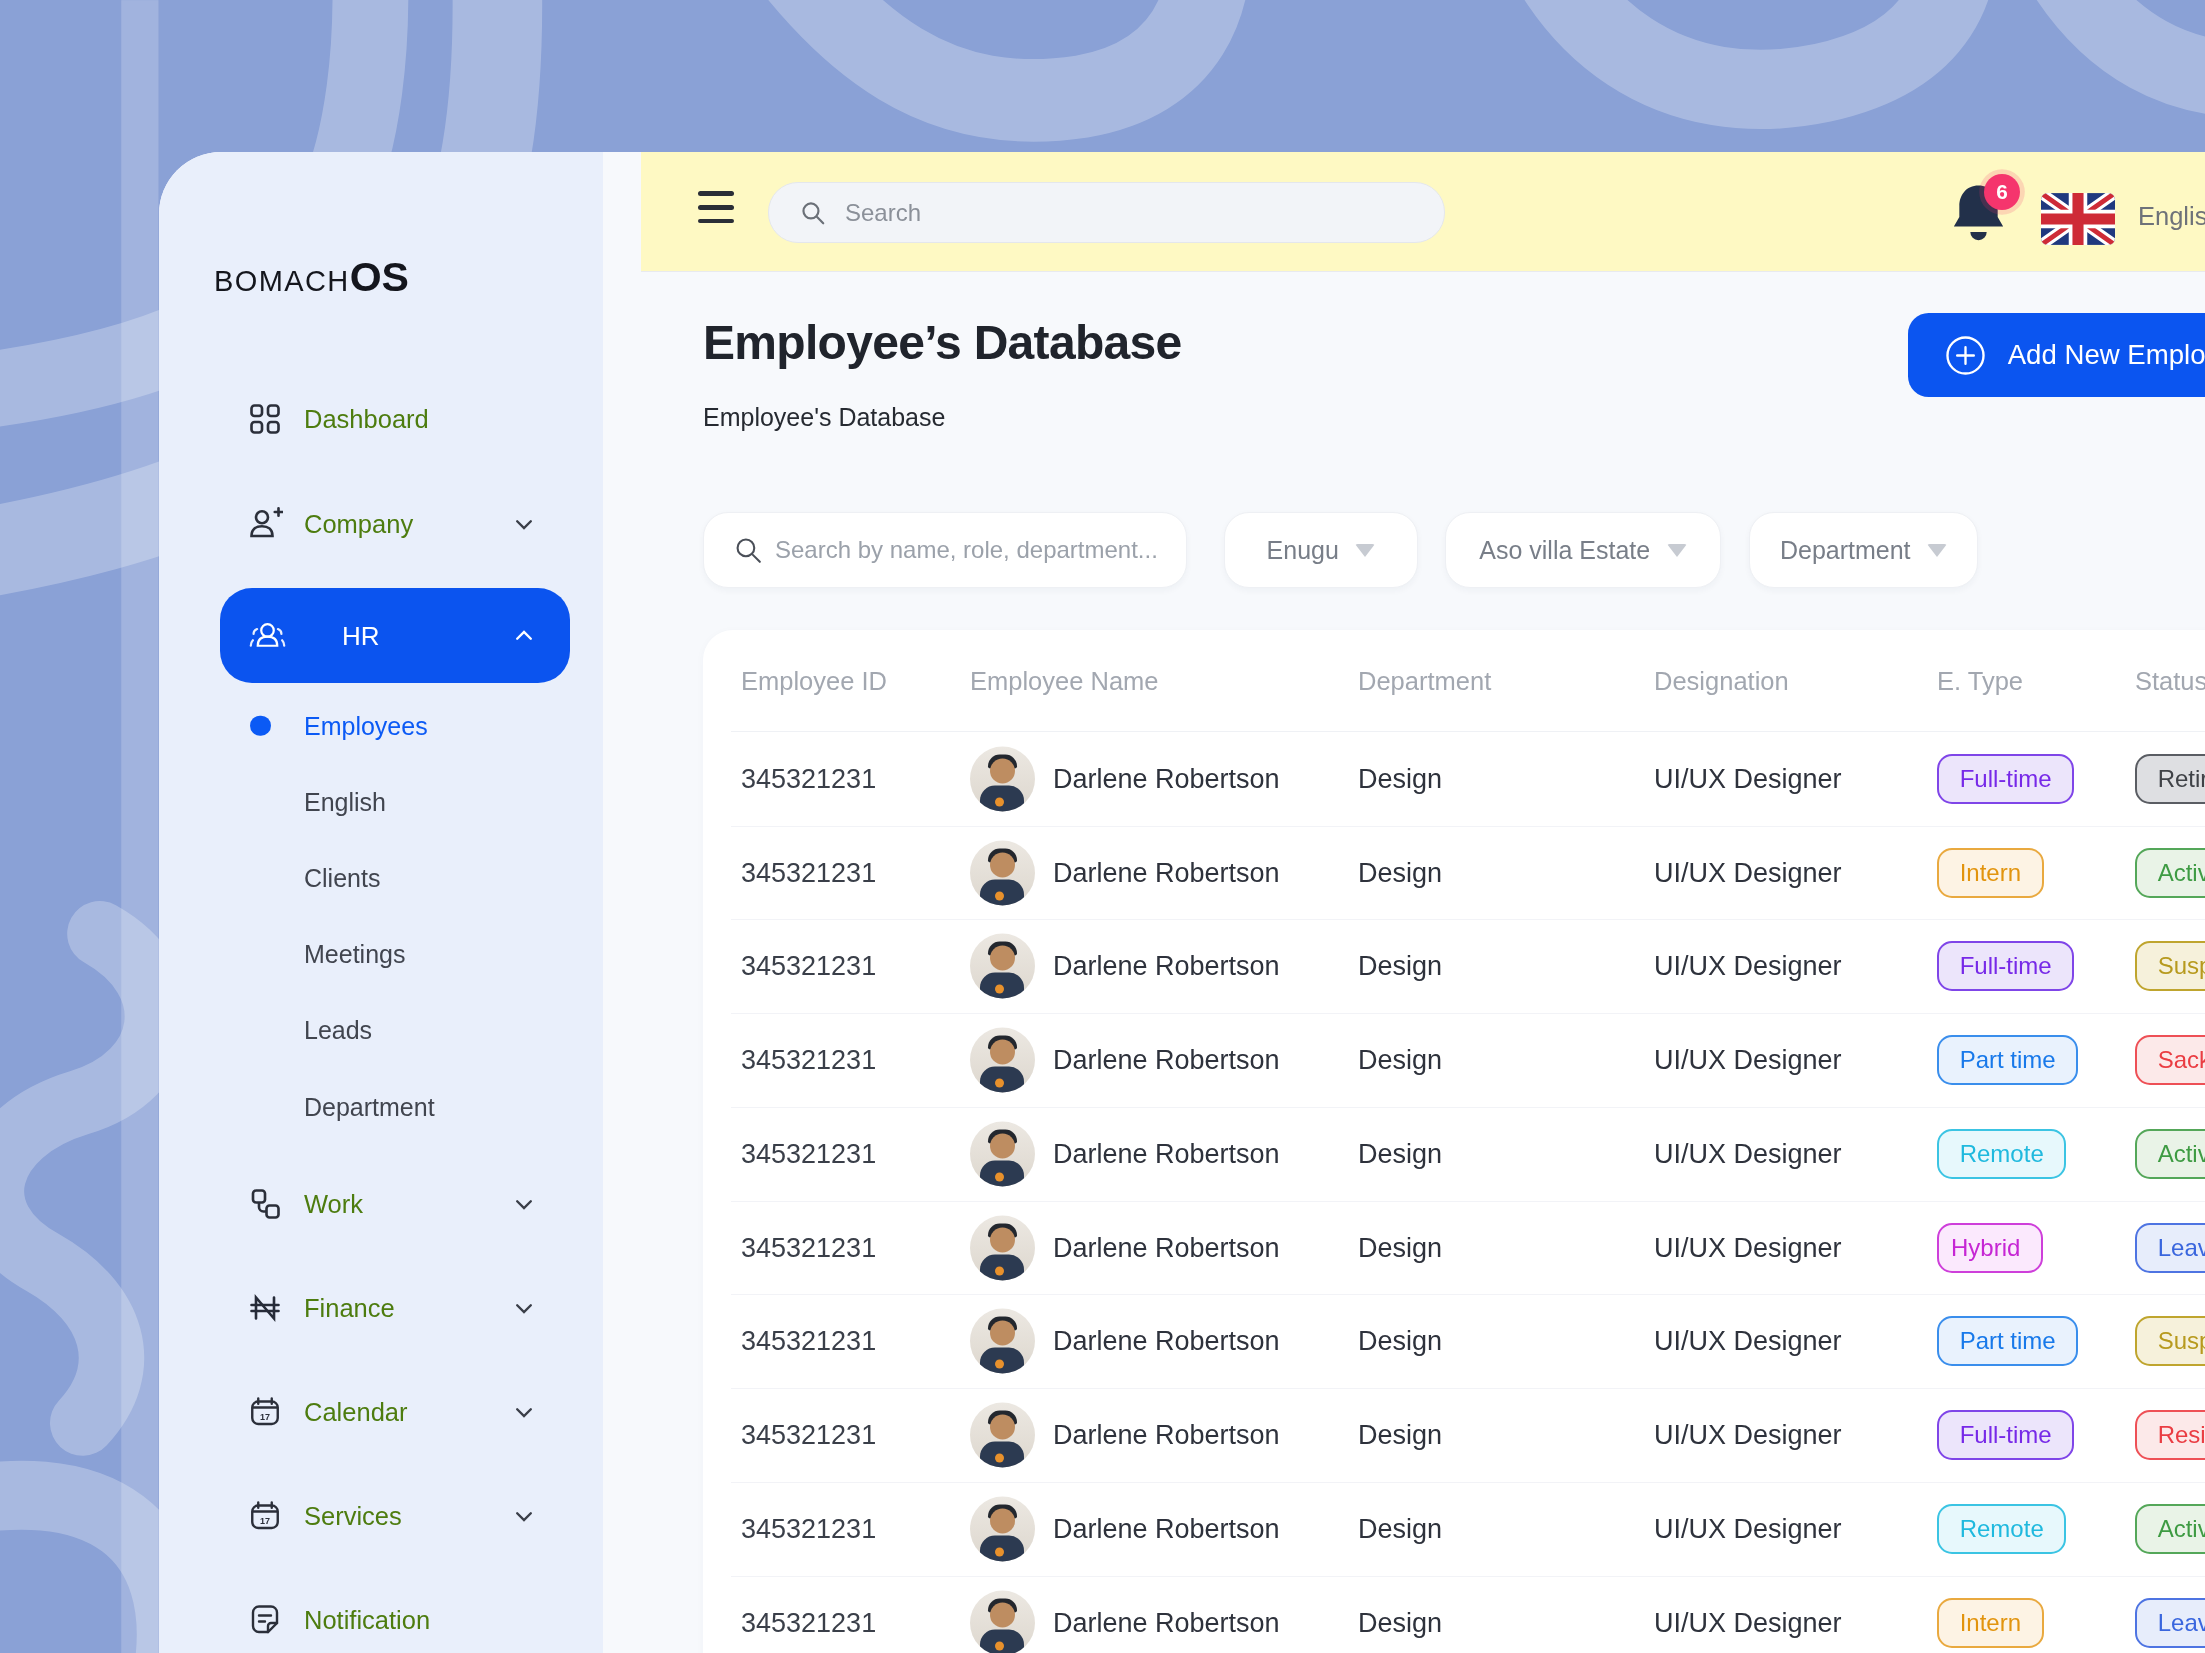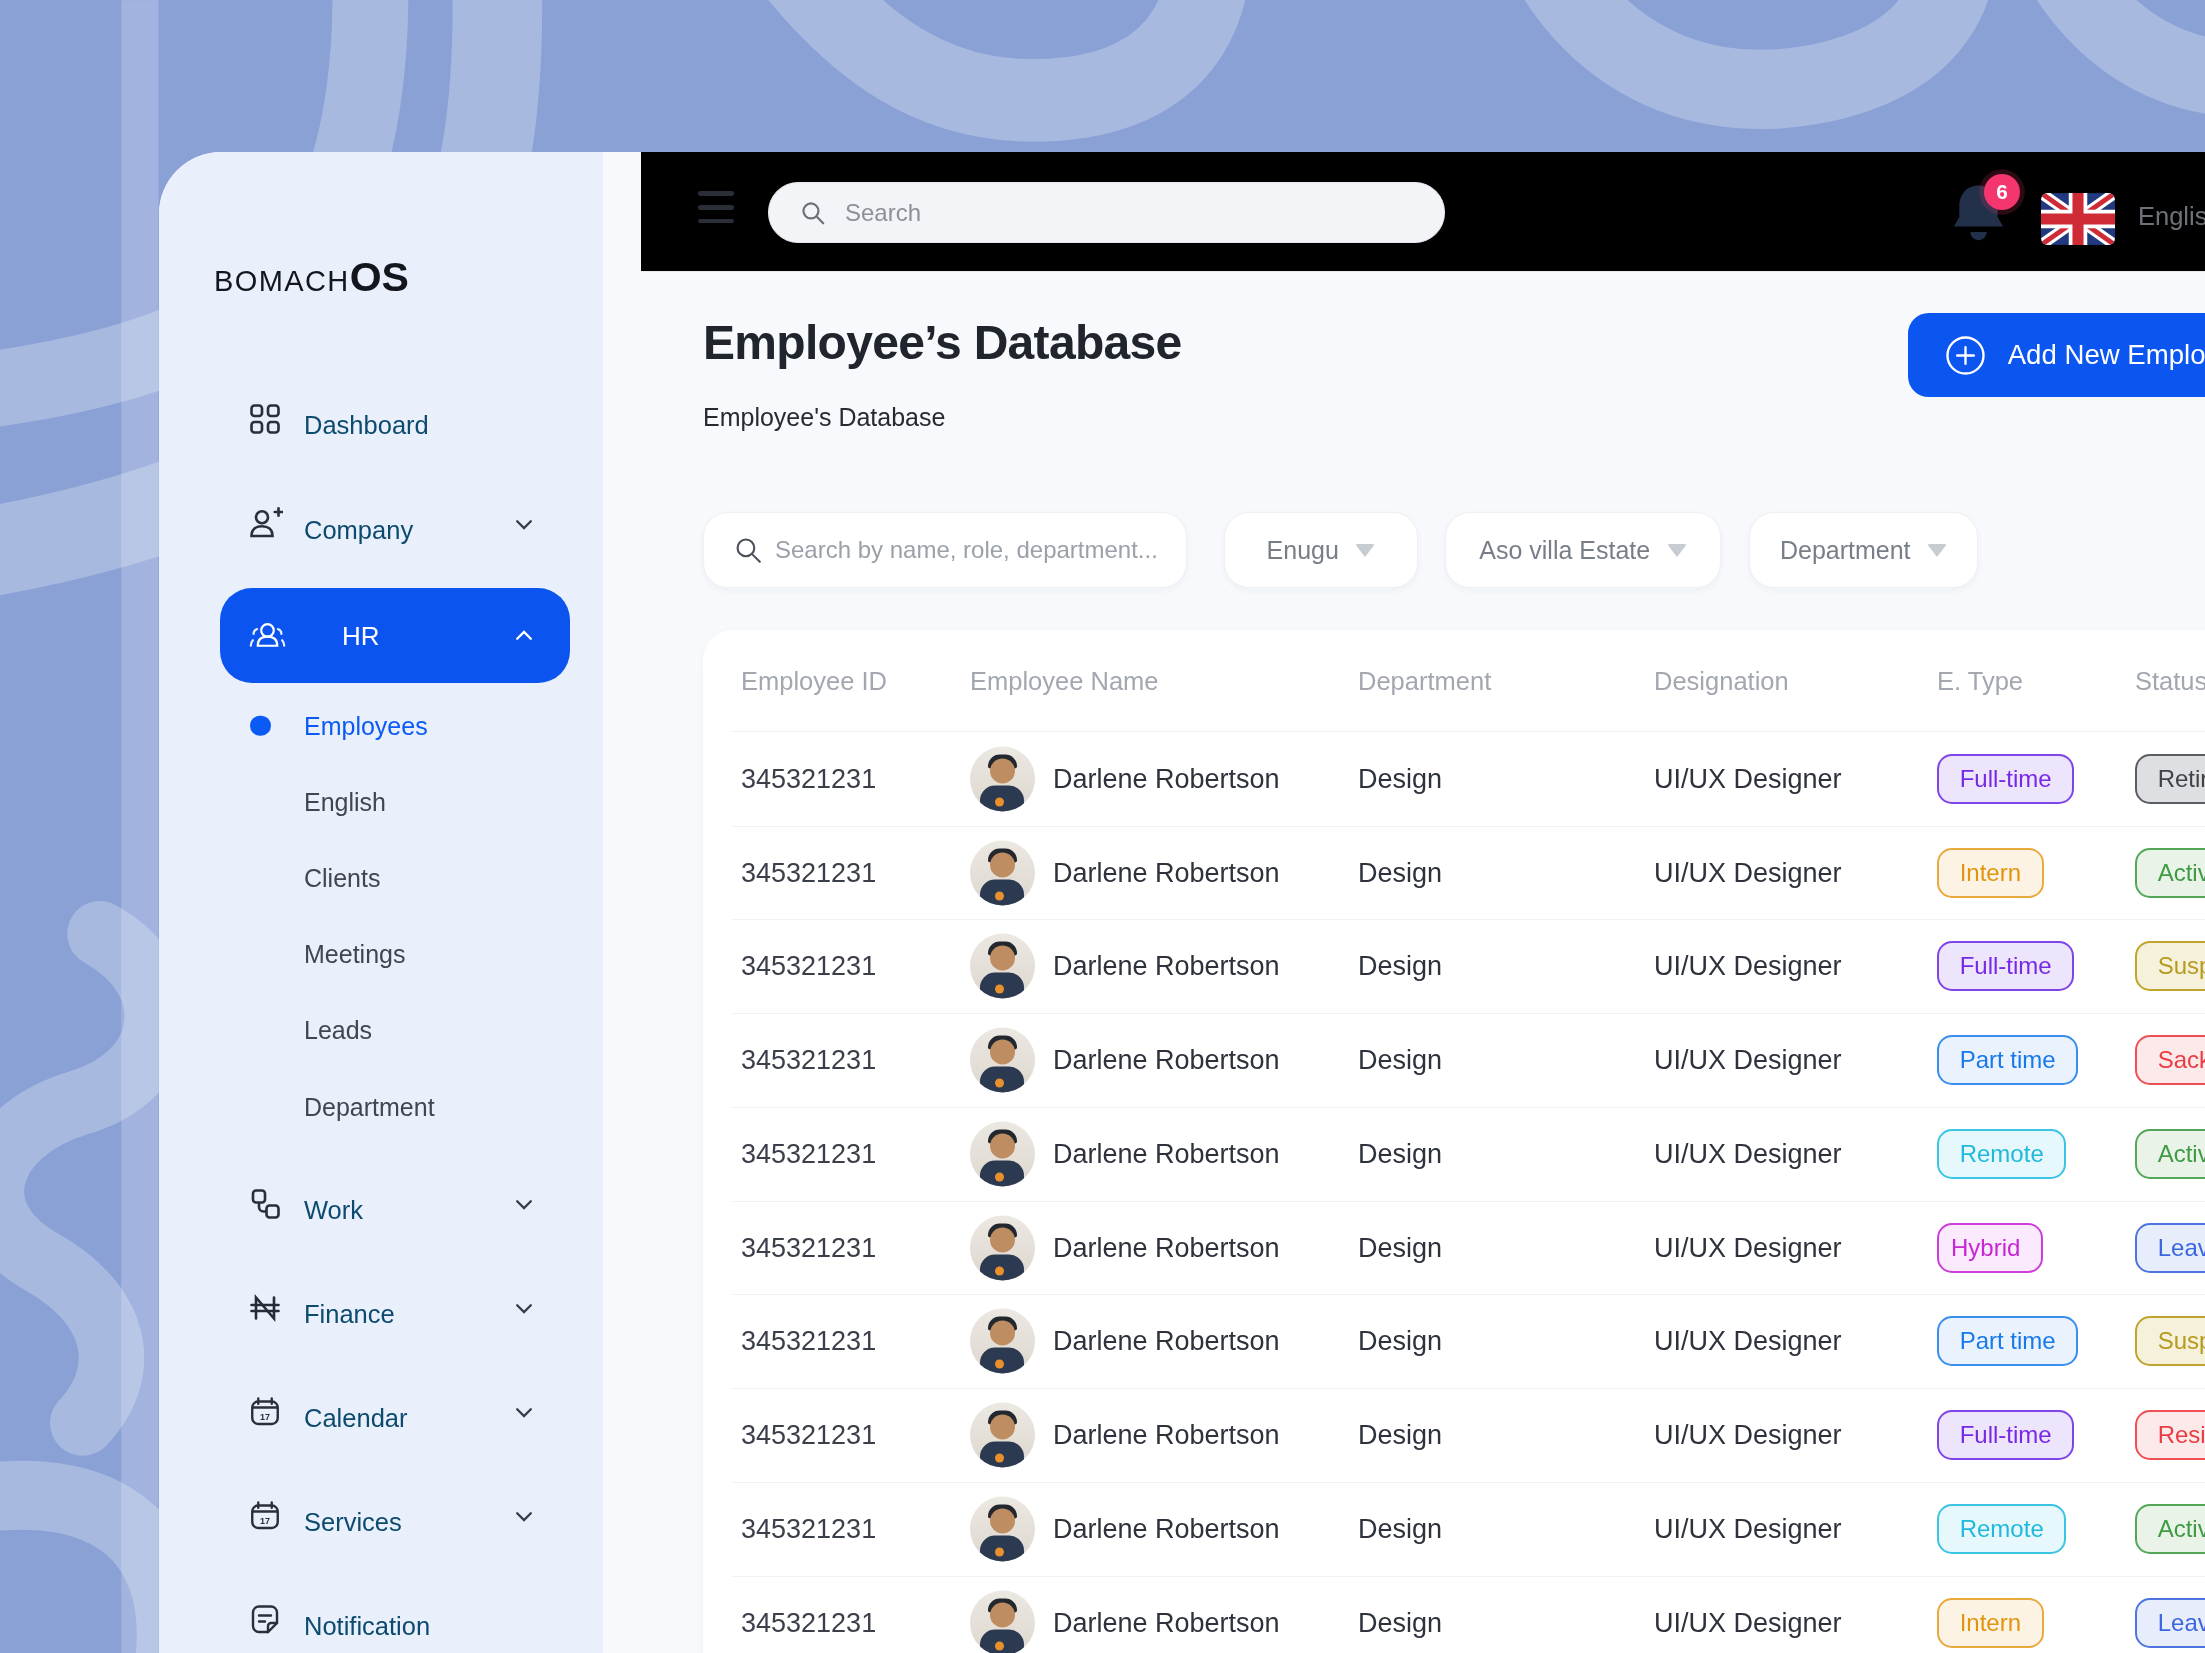--- a/index.html
+++ b/index.html
@@ -17,37 +17,37 @@
     background:#F7F9FC;border-top-left-radius:62px;overflow:hidden;
   }
   
   .sidebar{position:absolute;left:0;top:0;width:444px;height:100%;background:#E9EFFB;}
   .logo{position:absolute;left:55px;top:102px;white-space:nowrap;color:#14161D;}
   .logo .pre{font-size:29px;font-weight:500;letter-spacing:1.4px;}
   .logo .suf{font-size:41px;font-weight:700;letter-spacing:0px;}
   .nav-item{position:absolute;left:0;width:482px;height:66px;cursor:pointer;}
   .nav-item .nav-icon{position:absolute;left:88px;top:50%;transform:translateY(-50%);width:36px;height:36px;}
   .nav-item .nav-label{position:absolute;left:145px;top:50%;transform:translateY(-50%);
-    font-size:25.5px;color:#0c4a6e;font-weight:500;white-space:nowrap;margin-top:6px;}
+    font-size:25.5px;color:#4d7c0f;font-weight:500;white-space:nowrap;}
   .nav-item .chev{position:absolute;left:350px;top:50%;transform:translateY(-50%);width:30px;height:30px;}
   .nav-pill{
     position:absolute;left:61px;width:350px;height:95px;background:#0B54EF;border-radius:32px;cursor:pointer;
   }
   .nav-pill .nav-icon{position:absolute;left:27.6px;top:50%;transform:translateY(-50%);width:39px;height:39px;}
   .nav-pill .nav-label{position:absolute;left:84px;top:50%;transform:translateY(-50%);
     font-size:26px;color:#FFFFFF;font-weight:500;margin-left:38px;}
   .nav-pill .chev{position:absolute;left:289px;top:50%;transform:translateY(-50%);width:30px;height:30px;}
   .sub-item{position:absolute;left:0;width:482px;height:63px;cursor:pointer;}
   .sub-item .sub-label{position:absolute;left:145px;top:50%;transform:translateY(-50%);
     font-size:25px;color:#41454F;font-weight:400;white-space:nowrap;}
   .sub-item.active .sub-label{color:#0B5AF5;font-weight:500;}
   .sub-dot{position:absolute;left:91px;top:50%;transform:translateY(-50%);
     width:20.7px;height:20.7px;border-radius:50%;background:#0B5AF5;}
   
-  .topbar{position:absolute;left:482px;top:0;width:1564px;height:119px;background:#000000;border-bottom:1.4px solid #E8EAEF;}
+  .topbar{position:absolute;left:482px;top:0;width:1564px;height:119px;background:#fef9c3;border-bottom:1.4px solid #E8EAEF;}
   .hamburger{position:absolute;left:57px;top:39px;width:36px;height:41px;cursor:pointer;}
   .hamburger i{display:block;height:4.8px;background:#2A2E37;border-radius:2.8px;margin-bottom:9px;}
   .tb-search{position:absolute;left:127px;top:30px;width:675px;height:59px;background:#F2F4F8;
     border:1.4px solid #E4E7EC;border-radius:30px;}
   .tb-search svg{position:absolute;left:29px;top:15px;}
   .tb-search input{position:absolute;left:74px;top:0;width:565px;height:57px;border:none;outline:none;
     background:transparent;font-size:24px;color:#3A3E47;font-family:"Liberation Sans",sans-serif;}
   .tb-search input::placeholder{color:#8B9099;}
   .bell-wrap{position:absolute;left:1306px;top:25px;width:76px;height:76px;cursor:pointer;}
   .bell-badge{position:absolute;left:37px;top:-2.8px;min-width:36px;height:36px;border-radius:19.3px;

